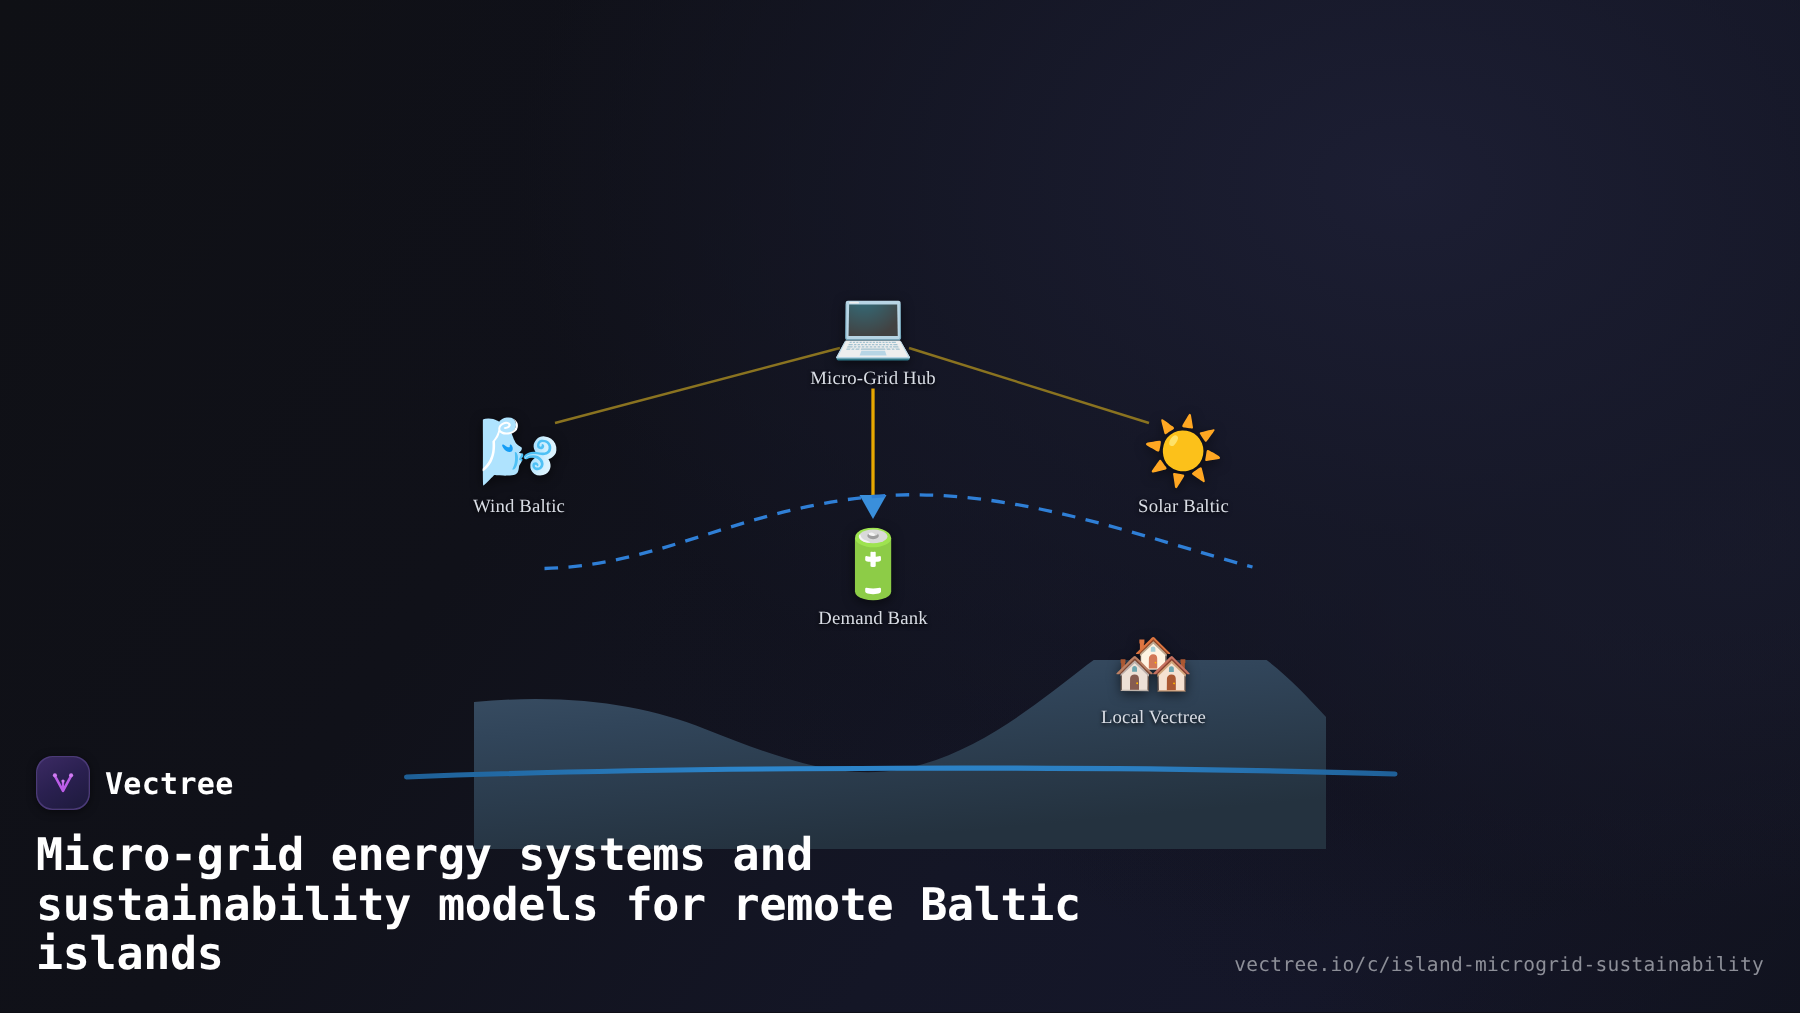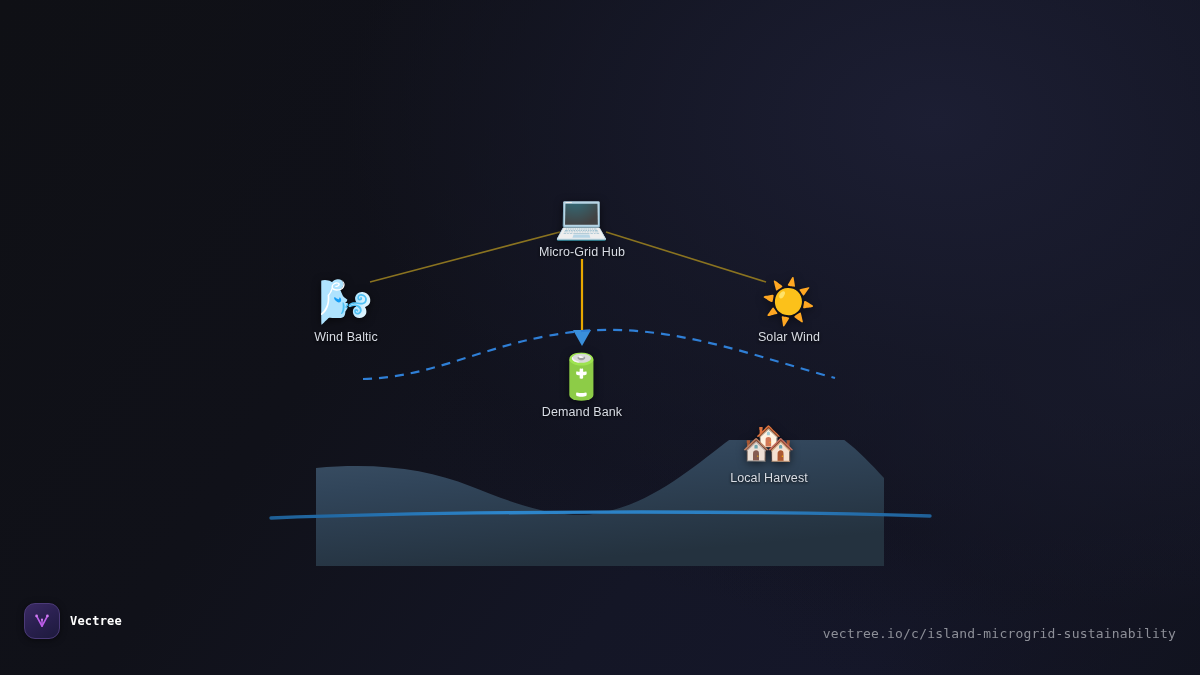--- a/index.html
+++ b/index.html
@@ -31,21 +31,21 @@
   }
   .node .glyph {
     font-size: 44px;
     line-height: 52px;
     display: block;
     filter: drop-shadow(0 2px 4px rgba(0,0,0,0.55));
   }
   .node .node-label {
     display: block;
     margin-top: 2px;
-    font-family: Liberation Sans, sans-serif;
+    font-family: Liberation Serif, serif;
     font-size: 12.5px;
     color: #d9dde5;
     letter-spacing: 0.1px;
     text-shadow: 0 1px 3px rgba(0,0,0,0.9);
     white-space: nowrap;
   }
 
   
   .footer {
     position: absolute;
@@ -65,40 +65,40 @@
     border-radius: 11px;
     background: linear-gradient(150deg, #3b2a63 0%, #2a2050 48%, #1d1a3c 100%);
     border: 1px solid #4b3a78;
     display: flex;
     align-items: center;
     justify-content: center;
     box-shadow: 0 1px 6px rgba(0,0,0,0.5);
   }
   .brand-name {
     font-family: "DejaVu Sans Mono", monospace;
-    font-size: 12px;
+    font-size: 20px;
     font-weight: bold;
     color: #ffffff;
     letter-spacing: 0.2px;
   }
   .headline {
     font-family: "DejaVu Sans Mono", monospace;
     font-size: 30px;
     font-weight: bold;
     line-height: 33px;
     color: #ffffff;
     letter-spacing: -0.2px;
     max-width: 760px;
     white-space: pre-line;
     margin: 0;
   }
   .url {
     position: absolute;
     right: 0;
-    bottom: 12px;
+    bottom: 2px;
     font-family: "DejaVu Sans Mono", monospace;
     font-size: 13px;
     color: #8d8f98;
     letter-spacing: 0.2px;
     text-align: center;
   }
 </style>
 </head>
 <body>
 
@@ -149,45 +149,46 @@
     <span class="node-label">Micro-Grid Hub</span>
   </div>
 
   <div class="node" style="left:346px; top:276px;">
     <span class="glyph">🌬️</span>
     <span class="node-label">Wind Baltic</span>
   </div>
 
   <div class="node" style="left:789px; top:276px;">
     <span class="glyph">☀️</span>
-    <span class="node-label">Solar Wind</span>
+    <span class="node-label">Solar Baltic</span>
   </div>
 
   <div class="node" style="left:582px; top:351px;">
     <span class="glyph">🔋</span>
     <span class="node-label">Demand Bank</span>
   </div>
 
   <div class="node" style="left:769px; top:417px;">
     <span class="glyph">🏘️</span>
-    <span class="node-label">Local Harvest</span>
+    <span class="node-label">Local Vectree</span>
   </div>
 
   <div class="footer">
 
     <div class="brand-row">
       <span class="brand-logo">
         <svg width="20" height="20" viewBox="0 0 20 20">
           <path d="M4.6 5.2 L10 15.2 L15.4 5.2" fill="none" stroke="#bb5de8" stroke-width="1.7" stroke-linecap="round" stroke-linejoin="round"></path>
           <path d="M10 15.2 L10 9.2" fill="none" stroke="#bb5de8" stroke-width="1.5" stroke-linecap="round"></path>
           <circle cx="4.6" cy="4.9" r="1.35" fill="#d07cf2"></circle>
           <circle cx="15.4" cy="4.9" r="1.35" fill="#d07cf2"></circle>
           <circle cx="10" cy="8.7" r="1.1" fill="#d07cf2"></circle>
         </svg>
       </span>
       <span class="brand-name">Vectree</span>
     </div>
 
+    <h1 class="headline">Micro-grid energy systems and sustainability models for remote Baltic islands</h1>
 
     <span class="url">vectree.io/c/island-microgrid-sustainability</span>
   </div>
 
 </div>
 
 </body></html>

